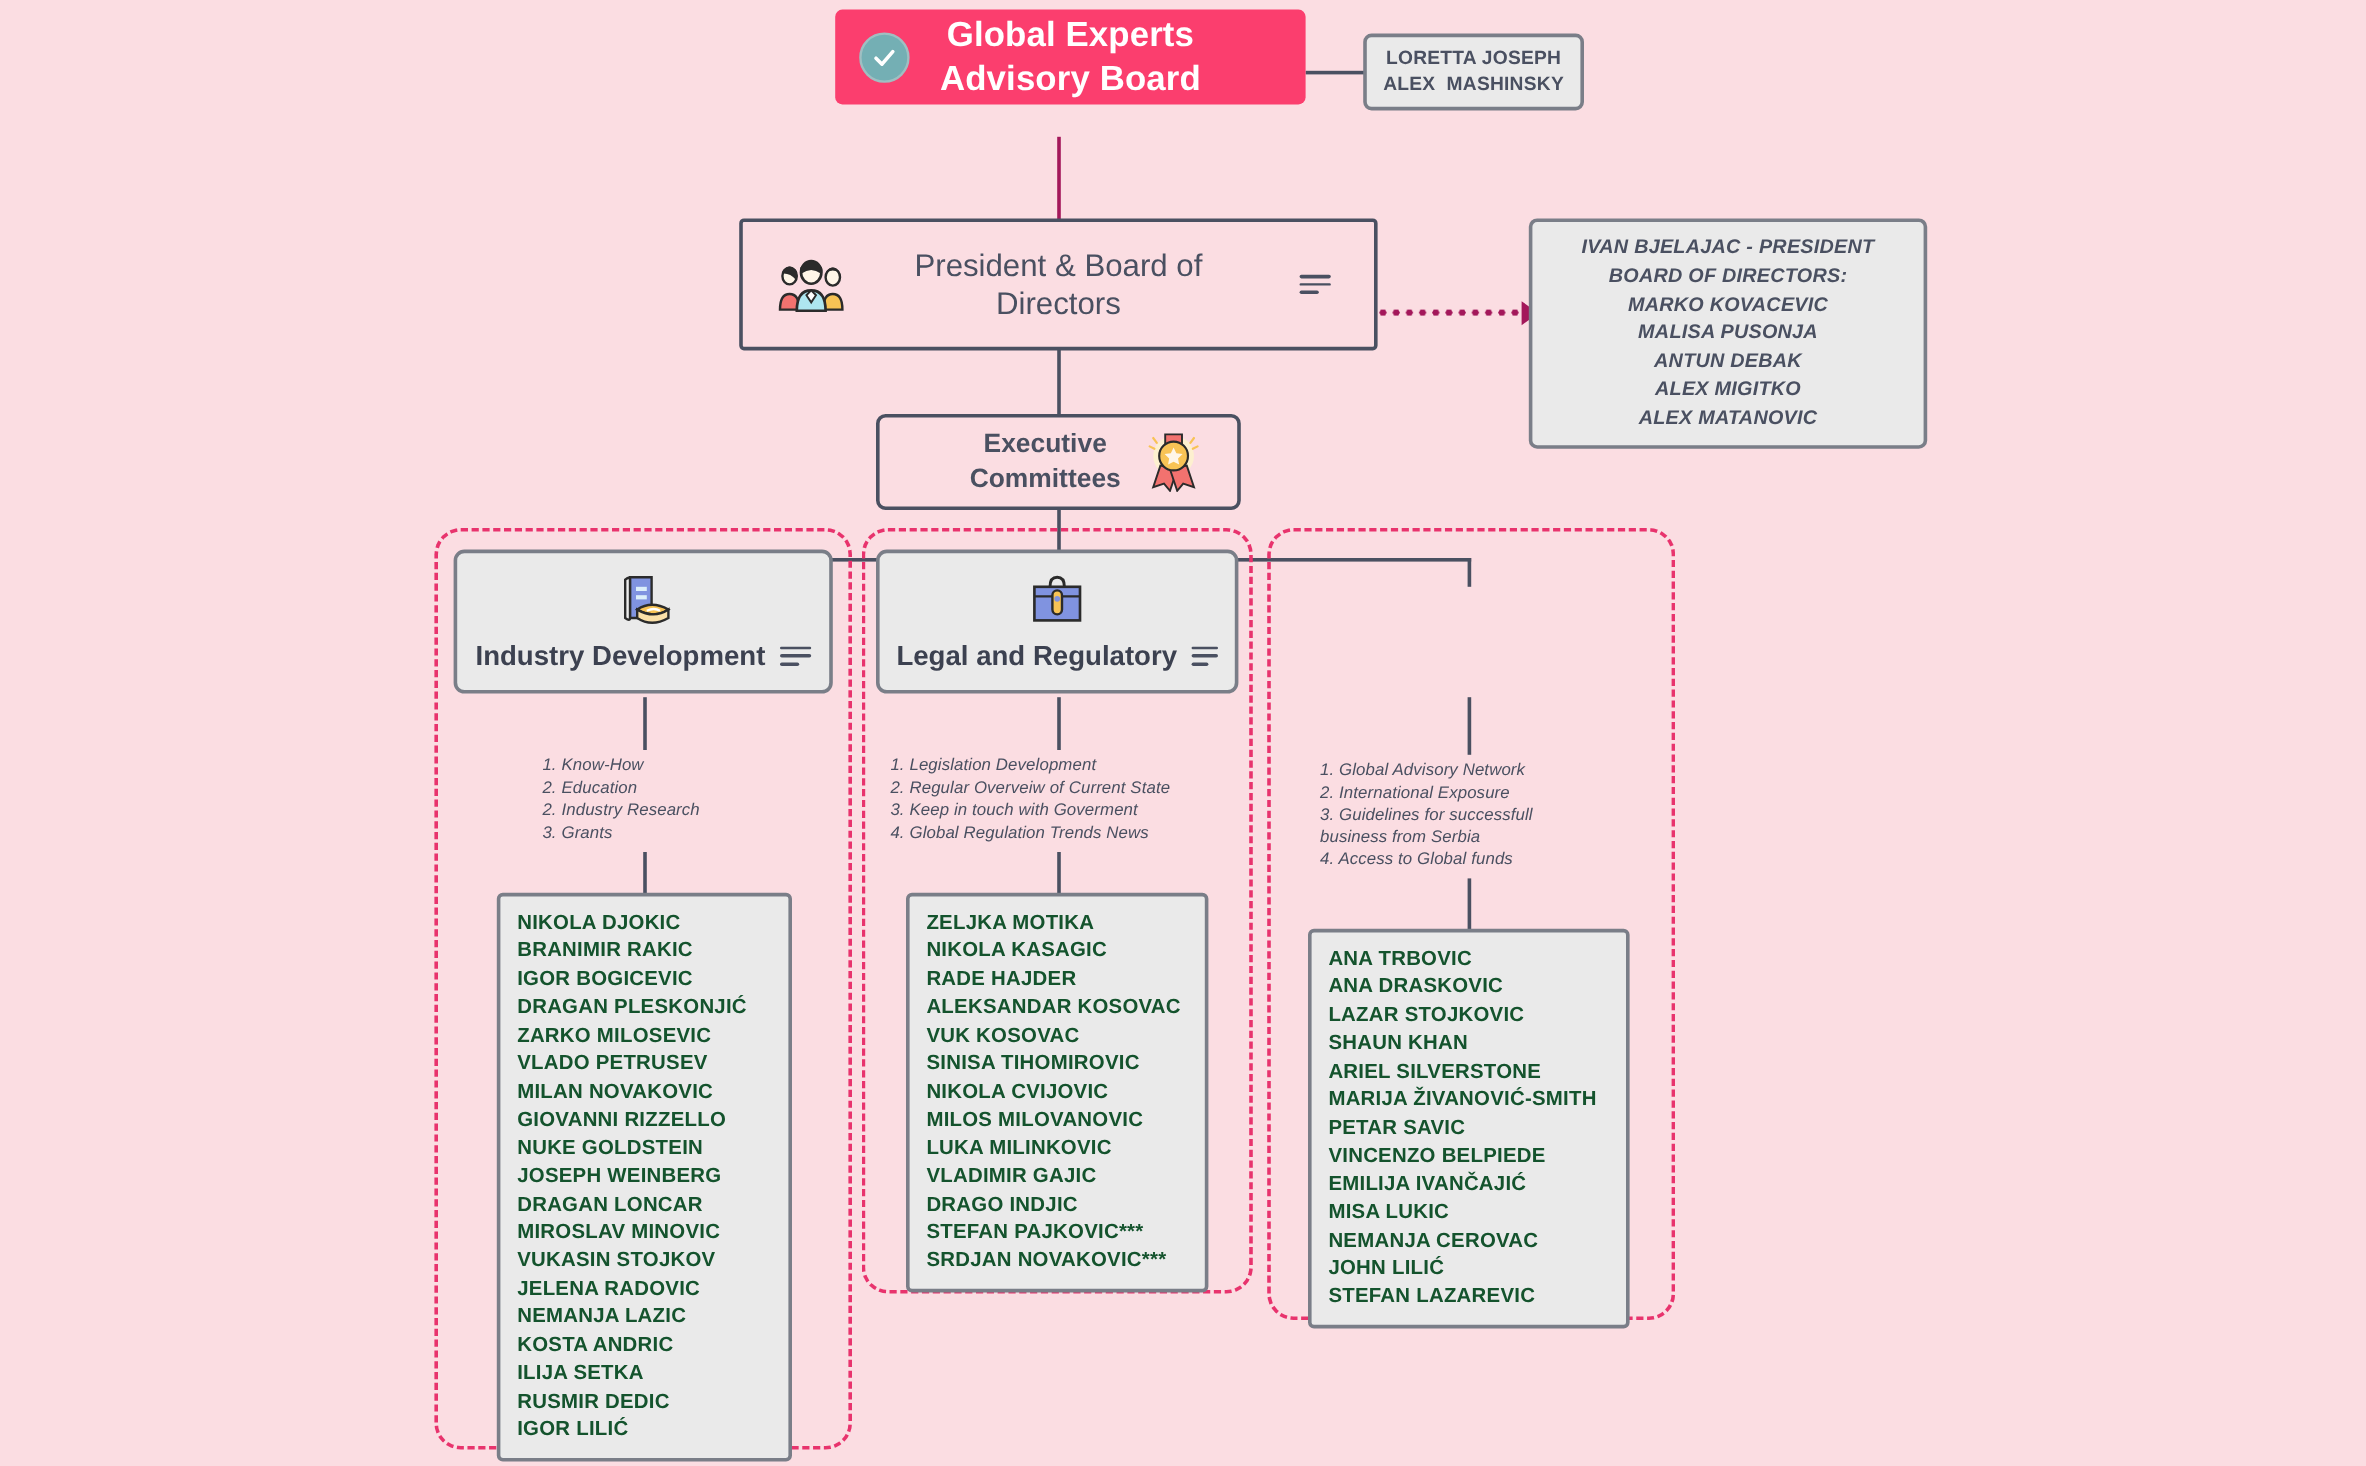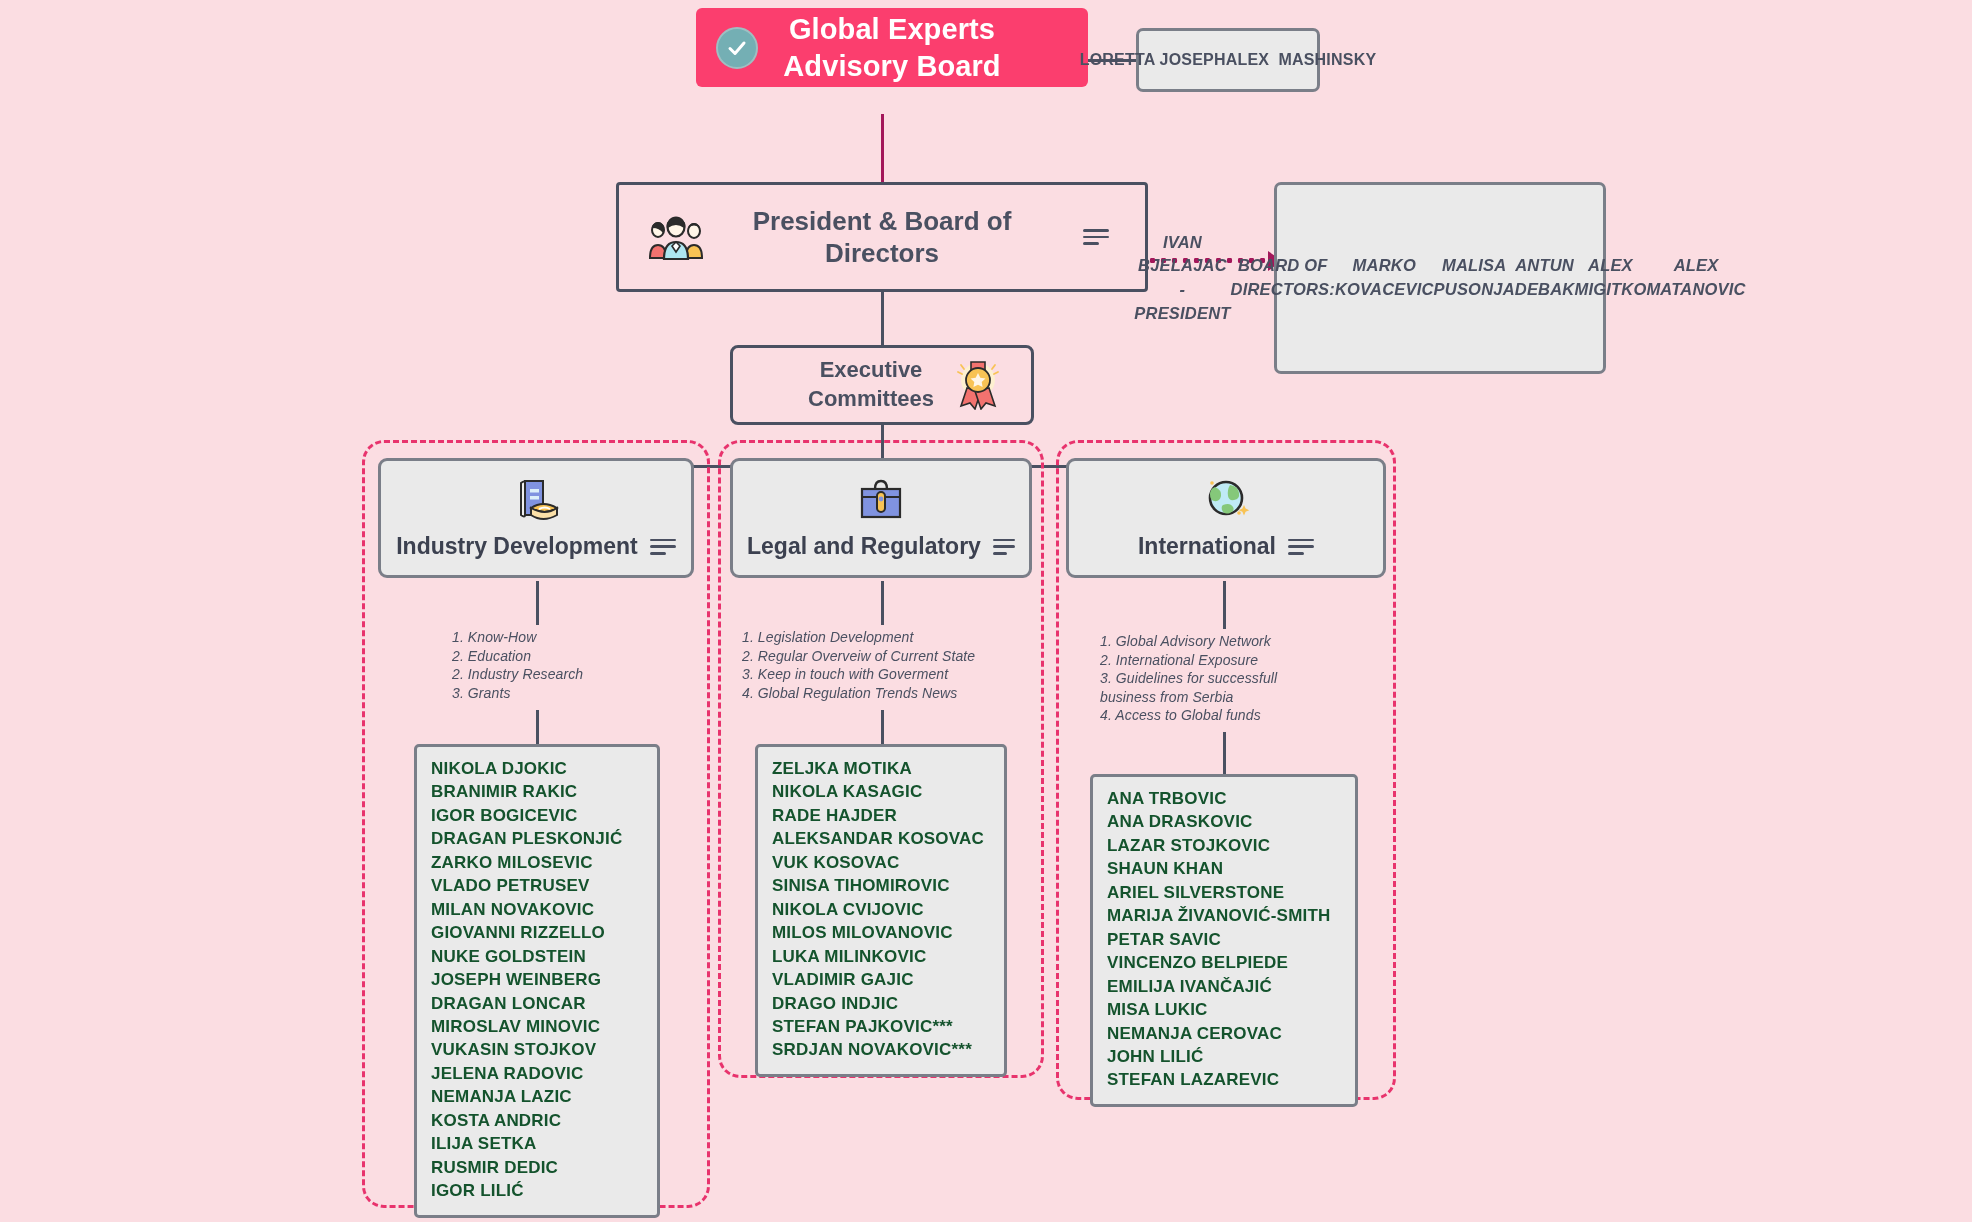--- a/index.html
+++ b/index.html
@@ -51,40 +51,40 @@
     display: flex; align-items: center; justify-content: center;
   }
   .check-badge svg { width: 24px; height: 24px; }
 
   
   .note {
     position: absolute; z-index: 4;
     background: #EAEAEA;
     border: 3px solid #7A7E88;
     border-radius: 7px;
-    display: flex; 
+    display: flex; flex-direction: column;
     align-items: center; justify-content: center;
     color: #4A5061;
   }
   #note-top { left: 1136px; top: 28px; width: 184px; height: 64px; padding: 4px 10px; }
   #note-top .nline { font-size: 16px; font-weight: bold; line-height: 1.35; letter-spacing: .2px; white-space: pre; }
 
   #note-directors { left: 1274px; top: 182px; width: 332px; height: 192px; padding: 8px 10px; }
   #note-directors .nline {
     font-size: 16.5px; font-weight: bold; font-style: italic;
     line-height: 1.43; letter-spacing: .2px; text-align: center;
   }
 
   
   #president-node {
     left: 616px; top: 182px; width: 532px; height: 110px;
     background: #FBDDE2;
   }
   #president-node .ptitle {
-    font-size: 26px; font-weight: bold; color: #4A5061;
+    font-size: 26px; font-weight: normal; color: #4A5061;
     text-align: center; line-height: 1.25;
   }
   .people-icon { position: absolute; left: 26px; top: 50%; transform: translateY(-50%); width: 62px; height: 48px; }
   .hamburger {
     position: absolute; right: 36px; top: 50%; transform: translateY(-50%);
     width: 26px; height: 16px; display: flex; flex-direction: column; justify-content: space-between;
   }
   .hamburger i { display: block; height: 2.6px; background: #4A5061; border-radius: 2px; }
   .hamburger i:nth-child(1) { width: 100%; }
   .hamburger i:nth-child(2) { width: 100%; }
@@ -361,41 +361,20 @@
     <div class="nm">SINISA TIHOMIROVIC</div>
     <div class="nm">NIKOLA CVIJOVIC</div>
     <div class="nm">MILOS MILOVANOVIC</div>
     <div class="nm">LUKA MILINKOVIC</div>
     <div class="nm">VLADIMIR GAJIC</div>
     <div class="nm">DRAGO INDJIC</div>
     <div class="nm">STEFAN PAJKOVIC***</div>
     <div class="nm">SRDJAN NOVAKOVIC***</div>
   </div>
 
-  <div class="committee-head" style="left:1066px; top:458px; width:320px; height:120px;">
-    <span class="cicon">
-      <svg viewBox="0 0 54 52" aria-hidden="true">
-        <circle cx="27" cy="23" r="16" fill="#BFEAF5" stroke="#2B2B2B" stroke-width="2.6"></circle>
-        <path d="M16 12 q7 3 6 9 q-1 6-7 5 q-4-1-4-7 q0-5 5-7z" fill="#85C87A"></path>
-        <path d="M31 10 q8 1 9 8 q1 6-5 7 q-5 1-6-4 q-1-6 2-11z" fill="#85C87A"></path>
-        <path d="M24 30 q7-3 10 2 q2 4-3 6 q-6 2-8-3 q-1-4 1-5z" fill="#85C87A"></path>
-        <circle cx="13" cy="8" r="1.8" fill="#F8C355"></circle>
-        <circle cx="40" cy="38" r="1.8" fill="#F8C355"></circle>
-        <path d="M45 30 l1.6 3.6 l3.6 1.6 l-3.6 1.6 l-1.6 3.6 l-1.6-3.6 l-3.6-1.6 l3.6-1.6z" fill="#F8C355"></path>
-      </svg>
-    </span>
-    <div class="ctitle-row">
-      <span class="ctitle">International</span>
-      <span class="hamburger" style="position:static; transform:none;">
-          <i></i>
-          <i></i>
-          <i></i>
-        </span>
-    </div>
-  </div>
 
   <div class="numlist wrapok" style="left:1100px; top:632px; width:196px;">
     <div>1. Global Advisory Network</div>
     <div>2. International Exposure</div>
     <div>3. Guidelines for successfull business from Serbia</div>
     <div>4. Access to Global funds</div>
   </div>
 
   <div class="namebox" style="left:1090px; top:774px; width:268px;">
     <div class="nm">ANA TRBOVIC</div>

